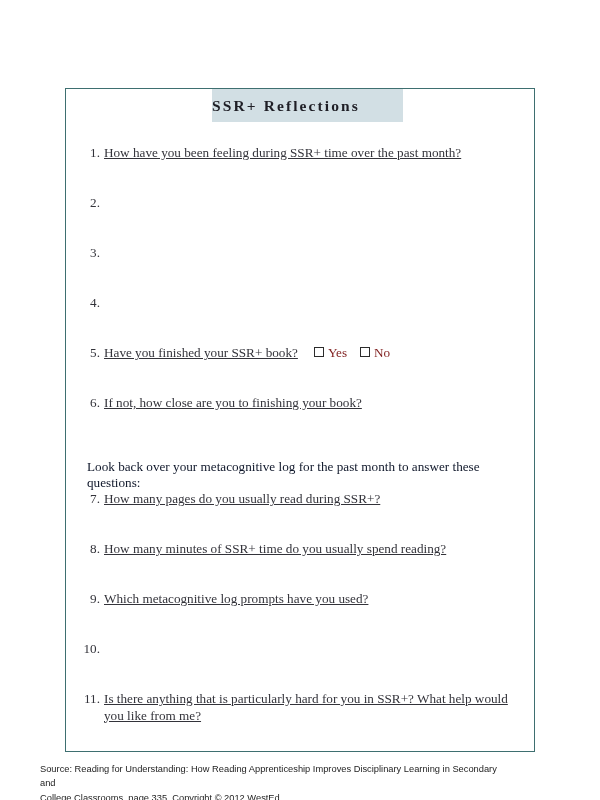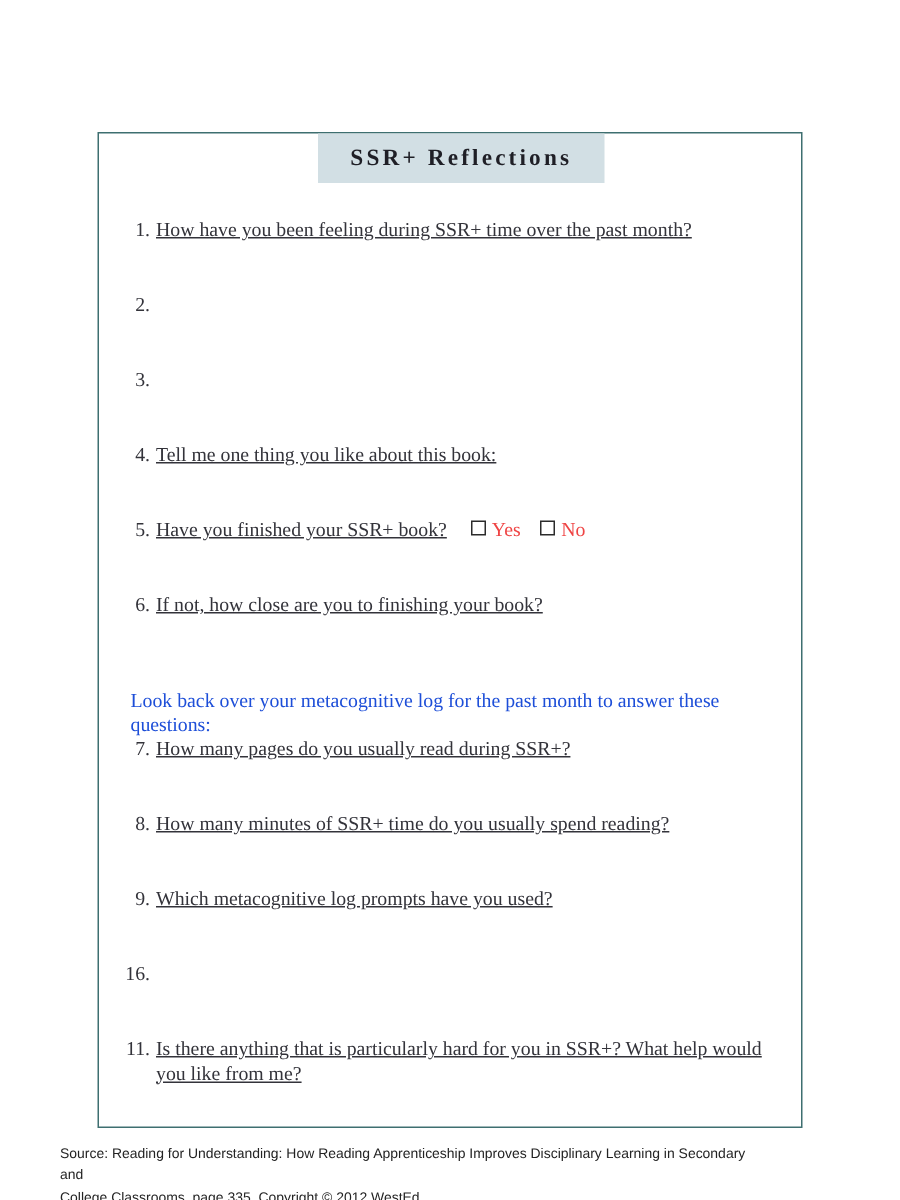--- a/index.html
+++ b/index.html
@@ -31,21 +31,21 @@
   
   .title-banner {
     position: absolute;
     left: 146px;
     top: 0px;
     width: 191px;
     height: 33px;
     background: #d2dfe4;
     display: flex;
     align-items: center;
-    justify-content: center;
+    justify-content: flex-start;
   }
   .title-text {
     font-family: "Liberation Serif", "DejaVu Serif", serif;
     font-weight: bold;
     font-size: 15.5px;
     letter-spacing: 2.1px;
     color: #1f1f26;
     white-space: nowrap;
   }
 
@@ -83,21 +83,21 @@
   
   .q-options {
     display: inline-block;
     margin-left: 16px;
     white-space: nowrap;
   }
   .opt {
     display: inline-block;
     margin-right: 13px;
     font-size: 13.2px;
-    color: #ef4444;
+    color: #7f1d1d;
   }
   .opt .box {
     display: inline-block;
     width: 8px;
     height: 8px;
     border: 1.4px solid #2b2b2b;
     margin-right: 4px;
     vertical-align: 0px;
     background: #ffffff;
   }
@@ -108,21 +108,21 @@
     height: 46px;
     padding-top: 14px;
     box-sizing: border-box;
   }
   .instruction-text {
     position: absolute;
     left: 21px;
     right: 6px;
     top: 14px;
     font-size: 13.2px;
-    color: #1d4ed8;
+    color: #0f172a;
     font-family: Liberation Serif, serif;
   }
 
   
   .source-note {
     position: absolute;
     left: 40px;
     top: 762px;
     width: 470px;
     font-family: "Liberation Sans", "DejaVu Sans", sans-serif;
@@ -150,21 +150,20 @@
     <div class="q-row">
       <span class="q-num">2.</span>
     </div>
 
     <div class="q-row">
       <span class="q-num">3.</span>
     </div>
 
     <div class="q-row">
       <span class="q-num">4.</span>
-      <span class="q-text">Tell me one thing you like about this book:</span>
     </div>
 
     <div class="q-row">
       <span class="q-num">5.</span>
       <span class="q-text"><span>Have you finished your SSR+ book?</span><span class="q-options"><span class="opt"><span class="box"></span><span>Yes</span></span><span class="opt"><span class="box"></span><span>No</span></span></span></span>
     </div>
 
     <div class="q-row">
       <span class="q-num">6.</span>
       <span class="q-text">If not, how close are you to finishing your book?</span>
@@ -183,21 +182,21 @@
       <span class="q-num">8.</span>
       <span class="q-text">How many minutes of SSR+ time do you usually spend reading?</span>
     </div>
 
     <div class="q-row">
       <span class="q-num">9.</span>
       <span class="q-text">Which metacognitive log prompts have you used?</span>
     </div>
 
     <div class="q-row">
-      <span class="q-num">16.</span>
+      <span class="q-num">10.</span>
     </div>
 
     <div class="q-row">
       <span class="q-num">11.</span>
       <span class="q-text">Is there anything that is particularly hard for you in SSR+? What help would you like from me?</span>
     </div>
 
   </div>
 </div>
 

